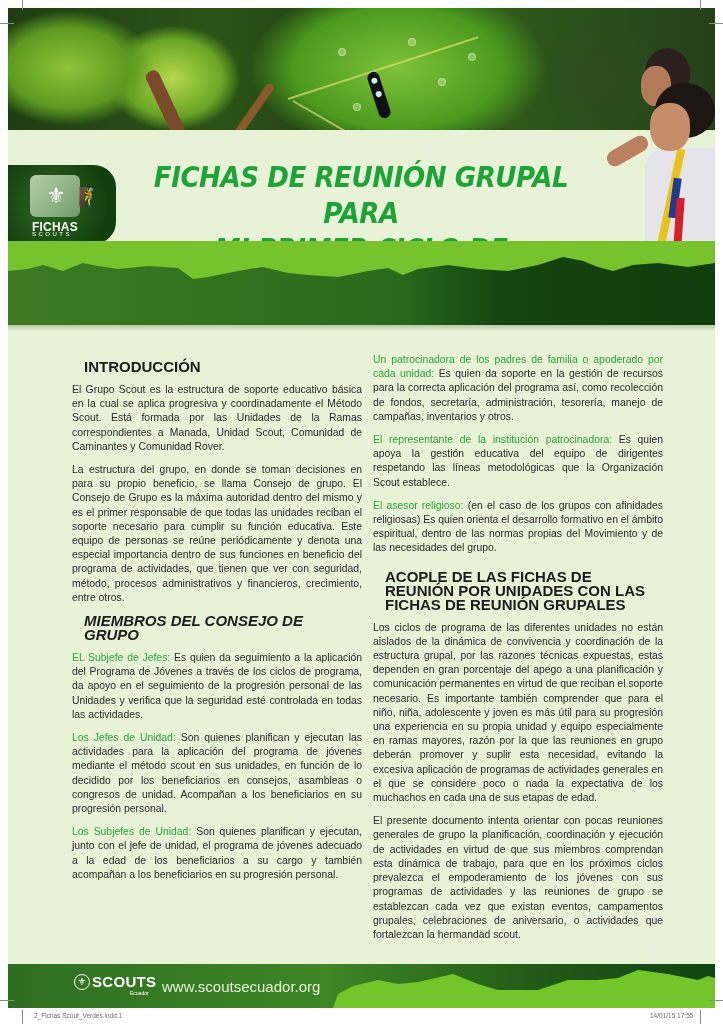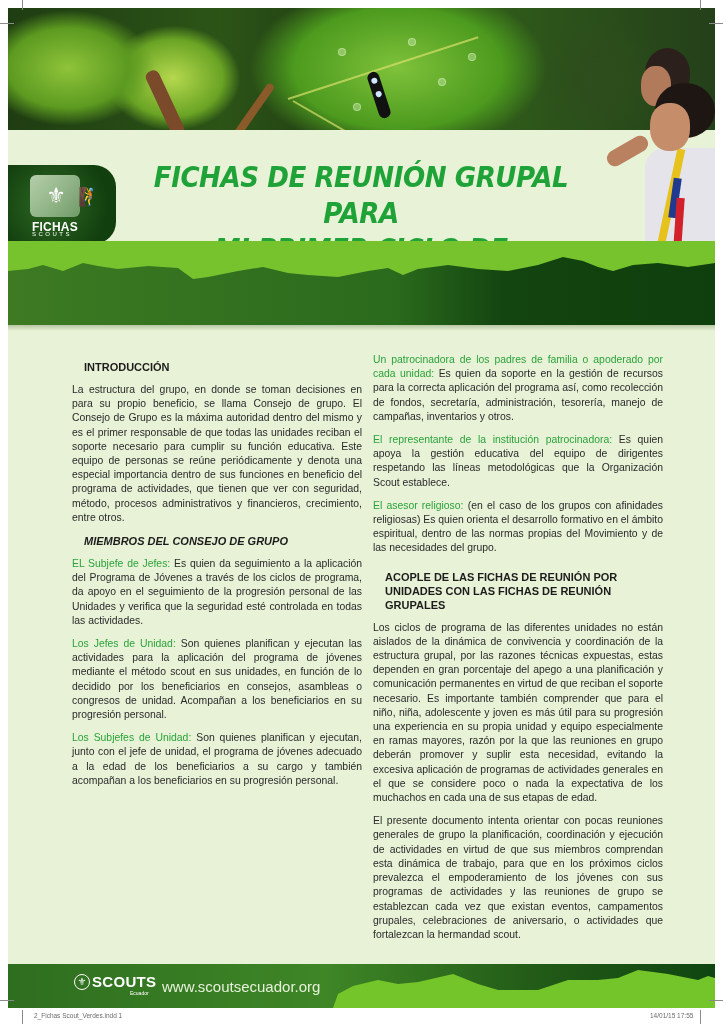--- a/index.html
+++ b/index.html
@@ -48,21 +48,21 @@
   
   .hills { position:absolute; left:0; top:233px; width:707px; height:84px; background:#77c32e; overflow:hidden; }
   .hills svg { position:absolute; left:0; top:0; }
   .hills-shadow { position:absolute; left:0; top:317px; width:707px; height:6px; background:linear-gradient(#b7c6a3,#e8f2d7); }
 
   
   .col { position:absolute; top:350px; width:290px; font-size:10.4px; line-height:14.2px; color:#2a2a2a; }
   .col.left { left:64px; }
   .col.right { left:365px; }
   .col p { text-align:justify; margin-bottom:9px; hyphens:auto; }
-  .col h2 { font-size:11px; font-weight:bold; color:#1c1c1c; margin:2px 0 9px 0; line-height:14px;padding-left:12px; }
+  .col h2 { font-size:15px; font-weight:bold; color:#1c1c1c; margin:2px 0 9px 0; line-height:14px;padding-left:12px; }
   .g { color:#2aa33a; }
 
   
   .footer { position:absolute; left:0; top:956px; width:707px; height:44px; background:linear-gradient(90deg,#2e6e1f 0%, #3e8626 45%, #225a17 75%, #0f4510 100%); overflow:hidden; }
   .footer svg { position:absolute; left:0; top:0; }
   .f-logo { position:absolute; left:66px; top:9px; display:flex; align-items:center; color:#fff; }
   .f-fleur { width:16px; height:16px; border-radius:50%; border:1.5px solid #fff; font-size:10px; line-height:13px; text-align:center; margin-right:2px; }
   .f-scouts { font-size:15px; font-weight:bold; letter-spacing:0.3px; }
   .f-ecuador { position:absolute; left:56px; top:17px; font-size:5px; color:#fff; }
   .f-url { position:absolute; left:154px; top:14px; font-size:15px; color:#e6f1da; }
@@ -127,20 +127,21 @@
           <stop offset="1" stop-color="#0f3f0c"></stop>
         </linearGradient>
       </defs>
       <path d="M0,30 L20,28 L35,24 L55,30 L75,22 L90,25 L110,28 L140,25 L170,27 L185,38 L200,36 L230,30 L255,26 L280,32 L300,34 L330,36 L360,30 L380,27 L395,34 L410,28 L440,24 L470,28 L500,30 L530,24 L555,16 L575,20 L590,26 L605,30 L625,24 L650,22 L680,26 L707,22 L707,84 L0,84 Z" fill="url(#hg)"></path>
     </svg>
   </div>
   <div class="hills-shadow"></div>
 
   <div class="col left">
     <h2>INTRODUCCIÓN</h2>
+    <p>El Grupo Scout es la estructura de soporte educativo básica en la cual se aplica progresiva y coordinadamente el Método Scout. Está formada por las Unidades de la Ramas correspondientes a Manada, Unidad Scout, Comunidad de Caminantes y Comunidad Rover.</p>
     <p>La estructura del grupo, en donde se toman decisiones en para su propio beneficio, se llama Consejo de grupo. El Consejo de Grupo es la máxima autoridad dentro del mismo y es el primer responsable de que todas las unidades reciban el soporte necesario para cumplir su función educativa. Este equipo de personas se reúne periódicamente y denota una especial importancia dentro de sus funciones en beneficio del programa de actividades, que tienen que ver con seguridad, método, procesos administrativos y financieros, crecimiento, entre otros.</p>
     <h2 style="margin-top:4px;font-style:italic;">MIEMBROS DEL CONSEJO DE GRUPO</h2>
     <p><span class="g">EL Subjefe de Jefes:</span><span> Es quien da seguimiento a la aplicación del Programa de Jóvenes a través de los ciclos de programa, da apoyo en el seguimiento de la progresión personal de las Unidades y verifica que la seguridad esté controlada en todas las actividades.</span></p>
     <p><span class="g">Los Jefes de Unidad:</span><span> Son quienes planifican y ejecutan las actividades para la aplicación del programa de jóvenes mediante el método scout en sus unidades, en función de lo decidido por los beneficiarios en consejos, asambleas o congresos de unidad. Acompañan a los beneficiarios en su progresión personal.</span></p>
     <p><span class="g">Los Subjefes de Unidad:</span><span> Son quienes planifican y ejecutan, junto con el jefe de unidad, el programa de jóvenes adecuado a la edad de los beneficiarios a su cargo y también acompañan a los beneficiarios en su progresión personal.</span></p>
   </div>
 
   <div class="col right" style="top:345px;">
     <p><span class="g">Un patrocinadora de los padres de familia o apoderado por cada unidad:</span><span>  Es quien da soporte en la gestión de recursos para la correcta aplicación del programa así, como recolección de fondos, secretaría, administración, tesorería, manejo de campañas, inventarios y otros.</span></p>
     <p><span class="g">El representante de la institución patrocinadora:</span><span> Es quien apoya la gestión educativa del equipo de dirigentes respetando las líneas metodológicas que la Organización Scout establece.</span></p>

